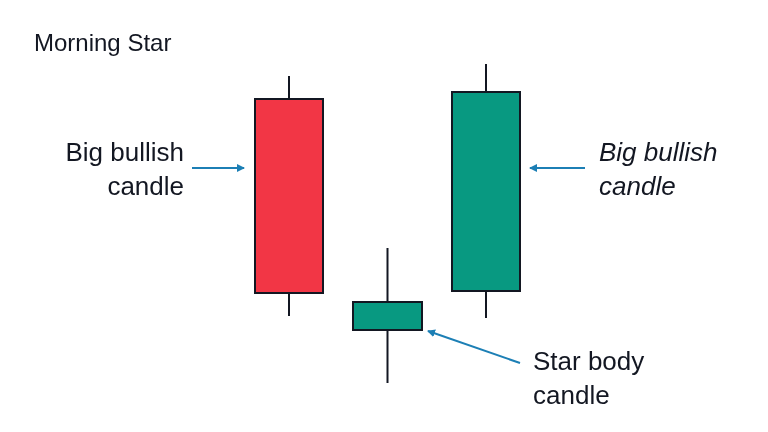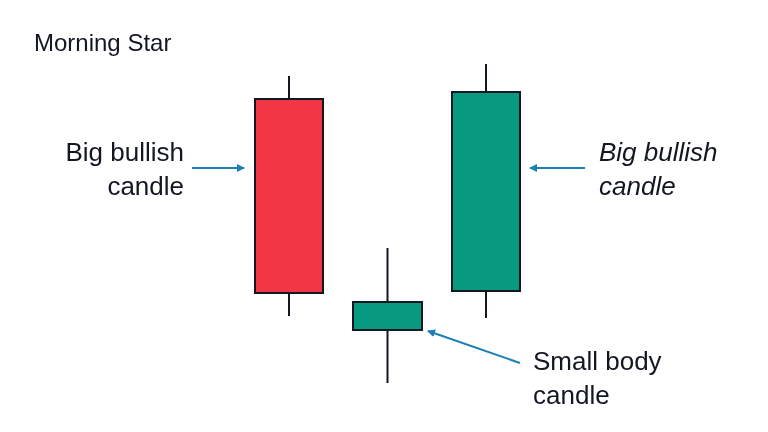--- a/index.html
+++ b/index.html
@@ -14,21 +14,21 @@
   </style>
 </head>
 <body>
 
 <div class="title">Morning Star</div>
 
 <div class="label" id="lbl-bearish"><span>Big bullish</span><br><span>candle</span></div>
 
 <div class="label" id="lbl-bullish"><span>Big bullish</span><br><span>candle</span></div>
 
-<div class="label" id="lbl-small"><span>Small body</span><br><span>candle</span></div>
+<div class="label" id="lbl-small"><span>Star body</span><br><span>candle</span></div>
 
 <svg width="768" height="432" viewBox="0 0 768 432">
   <defs>
     <marker id="ah" markerWidth="8" markerHeight="8" refX="7" refY="4" orient="auto" markerUnits="userSpaceOnUse">
       <path d="M0,0 L8,4 L0,8 Z" fill="#1c7fb5"></path>
     </marker>
   </defs>
   <g id="candles">
       <g>
         <line x1="289" x2="289" y1="76" y2="316" stroke="#131722" stroke-width="2"></line>

